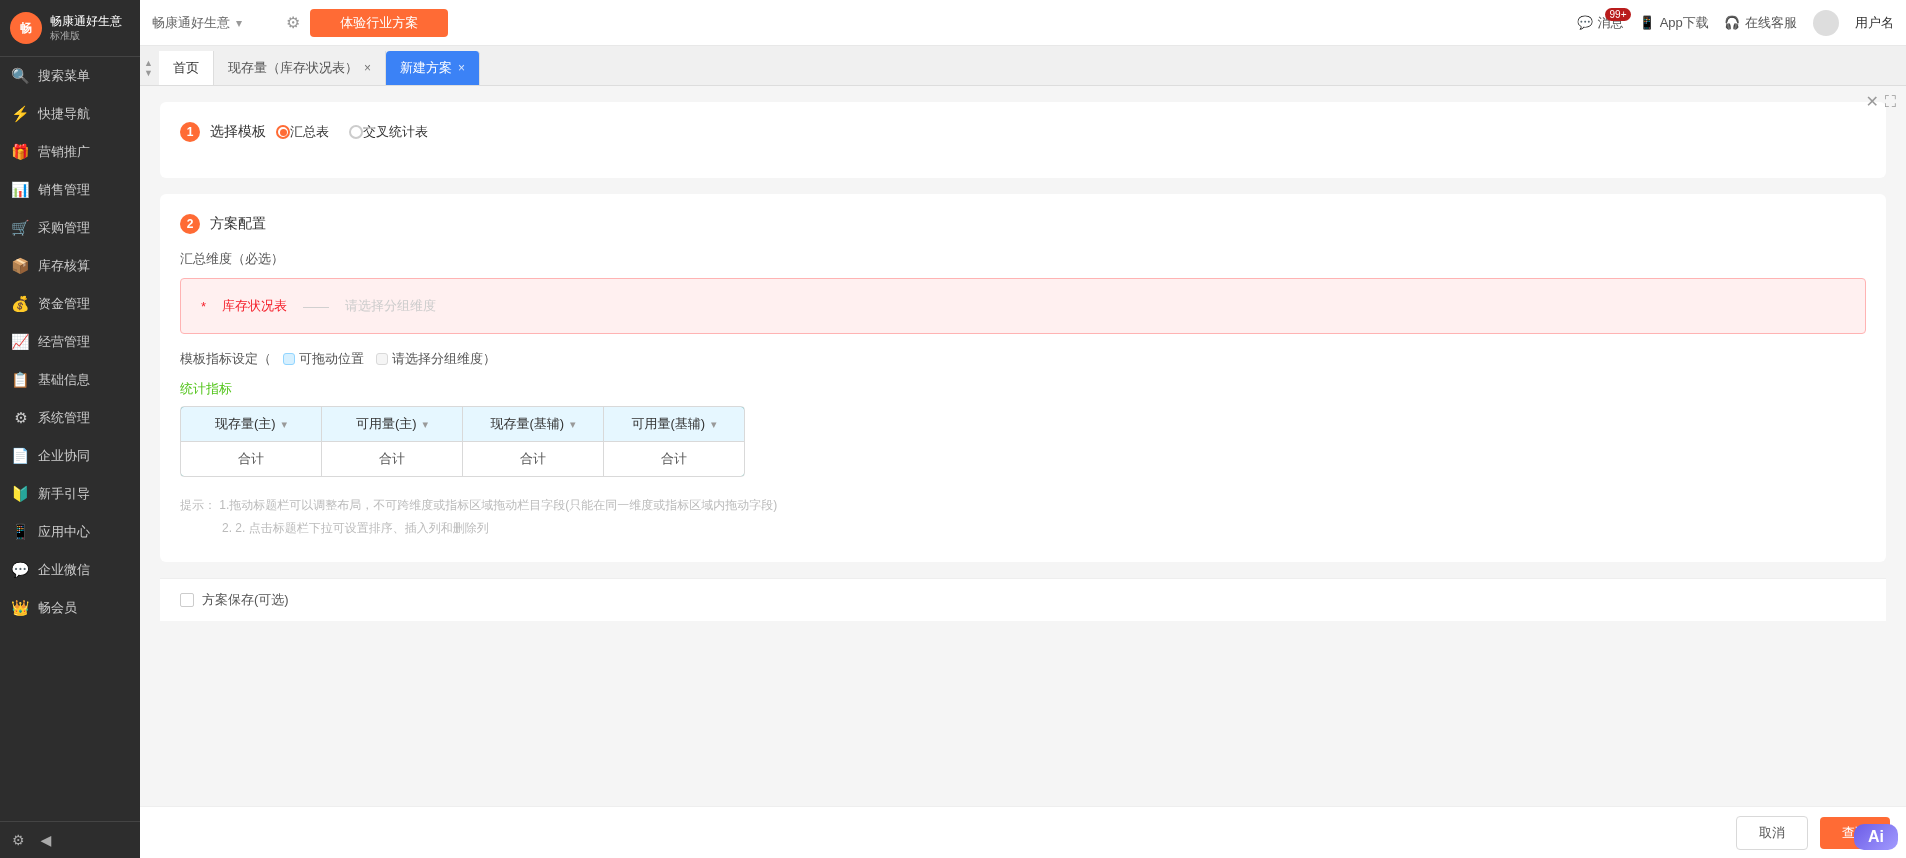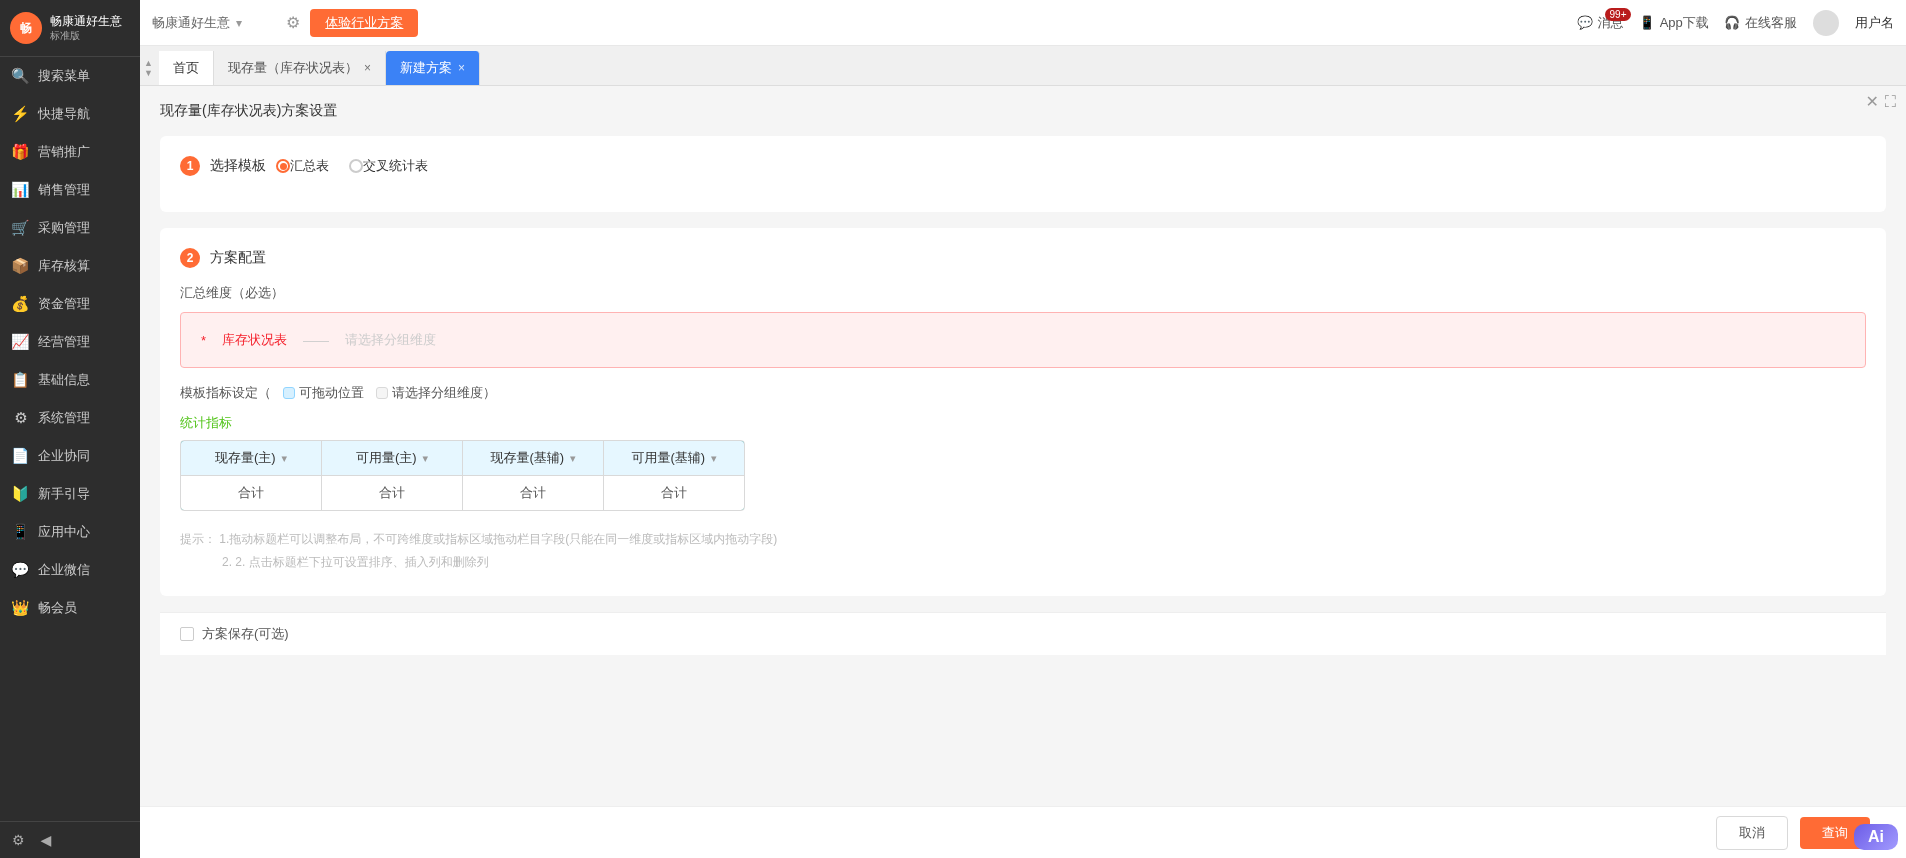--- a/index.html
+++ b/index.html
@@ -65,21 +65,21 @@
       flex-shrink: 0;
     }
     .topbar-brand {
       display: flex; align-items: center; gap: 6px;
       color: #666; font-size: 13px; min-width: 120px;
     }
     .topbar-brand-arrow { color: #999; font-size: 12px; }
     .topbar-gear { color: #999; cursor: pointer; font-size: 16px; margin-left: 4px; }
     .topbar-trial-btn {
       background: #ff6b35; color: white; border: none;
-      padding: 5px 15px; border-radius: 4px; cursor: pointer; font-size: 13px; text-decoration: underline;
+      padding: 5px 30px; border-radius: 4px; cursor: pointer; font-size: 13px;
     }
     .topbar-spacer { flex: 1; }
     .topbar-right { display: flex; align-items: center; gap: 16px; color: #555; font-size: 13px; }
     .topbar-msg { display: flex; align-items: center; gap: 4px; cursor: pointer; position: relative; }
     .topbar-badge {
       background: #b91c1c; color: white; border-radius: 10px;
       font-size: 10px; padding: 1px 5px; position: absolute; top: -6px; right: -8px;
     }
     .topbar-app { display: flex; align-items: center; gap: 4px; cursor: pointer; }
     .topbar-service { display: flex; align-items: center; gap: 4px; cursor: pointer; }
@@ -257,21 +257,21 @@
 
     
     .action-bar {
       position: fixed;
       bottom: 0; right: 0;
       left: 140px;
       height: 52px;
       background: white;
       border-top: 1px solid #eee;
       display: flex; align-items: center; justify-content: flex-end;
-      padding: 0 36px;
+      padding: 0 16px;
       gap: 12px;
       z-index: 100;
     }
     .btn-cancel {
       padding: 7px 22px; border: 1px solid #d9d9d9;
       background: white; border-radius: 4px; cursor: pointer;
       font-size: 13px; color: #555;
     }
     .btn-query {
       padding: 7px 22px; background: #ff6b35; color: white;
@@ -417,21 +417,20 @@
   </div>
 
   <div class="content">
 
     <div class="content-header-actions">
       <span class="content-header-action">✕</span>
       <span class="content-header-action">⛶</span>
     </div>
 
     <div class="inner-content">
-      <div class="page-title">现存量(库存状况表)方案设置</div>
 
       <div class="section-card">
         <div class="section-header">
           <div class="section-number">1</div>
           <span class="section-title">选择模板</span>
           <div class="radio-group">
             <label class="radio-option">
               <div class="radio-circle selected"></div>
               <span>汇总表</span>
             </label>

